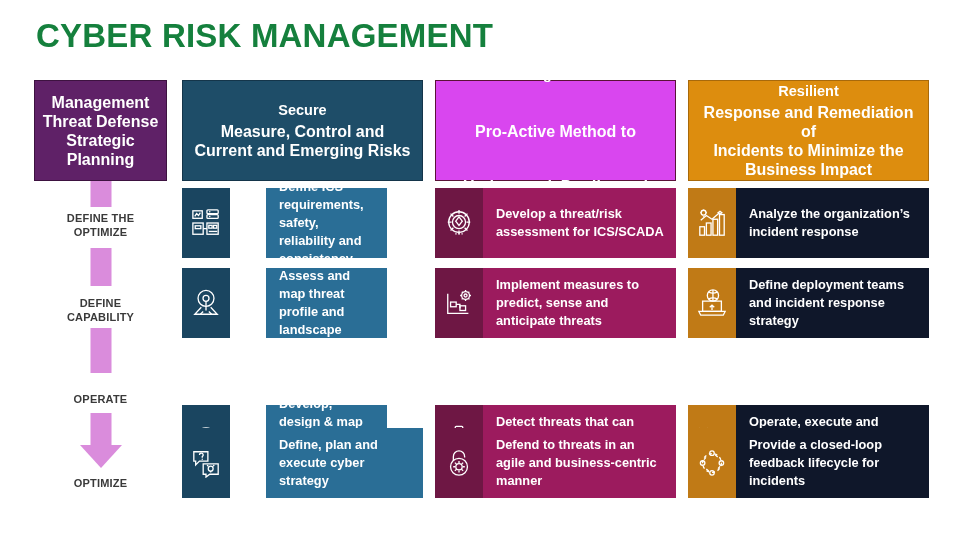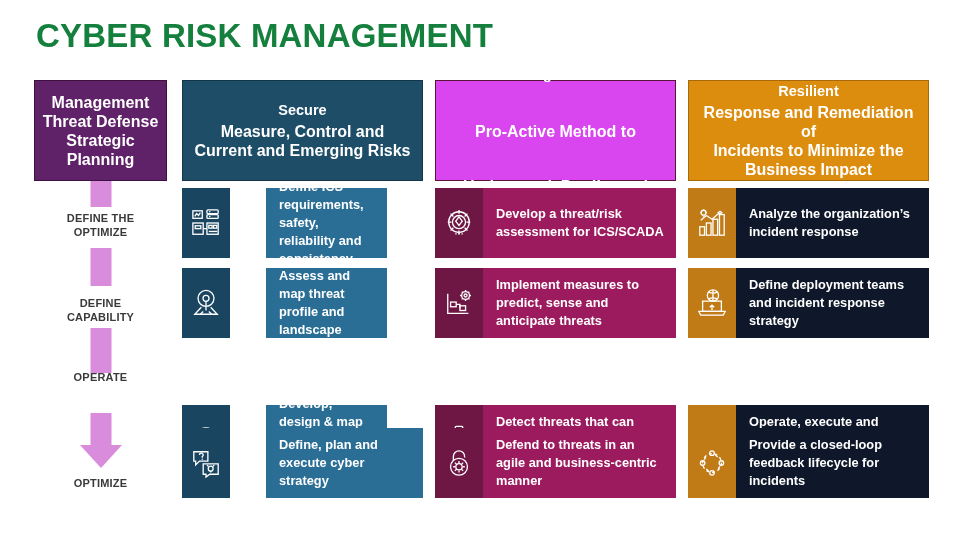--- a/index.html
+++ b/index.html
@@ -122,21 +122,21 @@
     left: 0;
     text-align: center;
     font-size: 11px;
     font-weight: bold;
     color: #3A3A3A;
     line-height: 14px;
     letter-spacing: 0.2px;
   }
   #stage-label-1 { top: 30px; }
   #stage-label-2 { top: 105px; margin-top: 10px; }
-  #stage-label-3 { top: 189px; }
+  #stage-label-3 { top: 211px; }
   #stage-label-4 { top: 295px; }
 
   
   .row {
     position: absolute;
     height: 70px;
     display: flex;
     align-items: stretch;
   }
   .row-icon {

